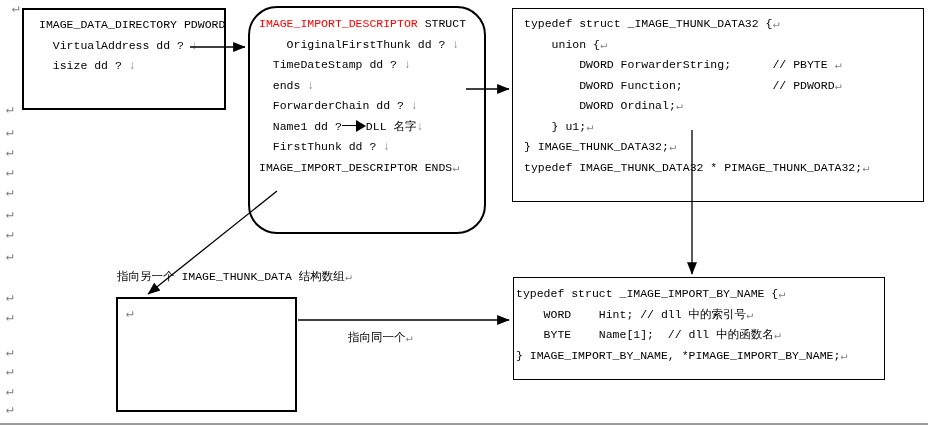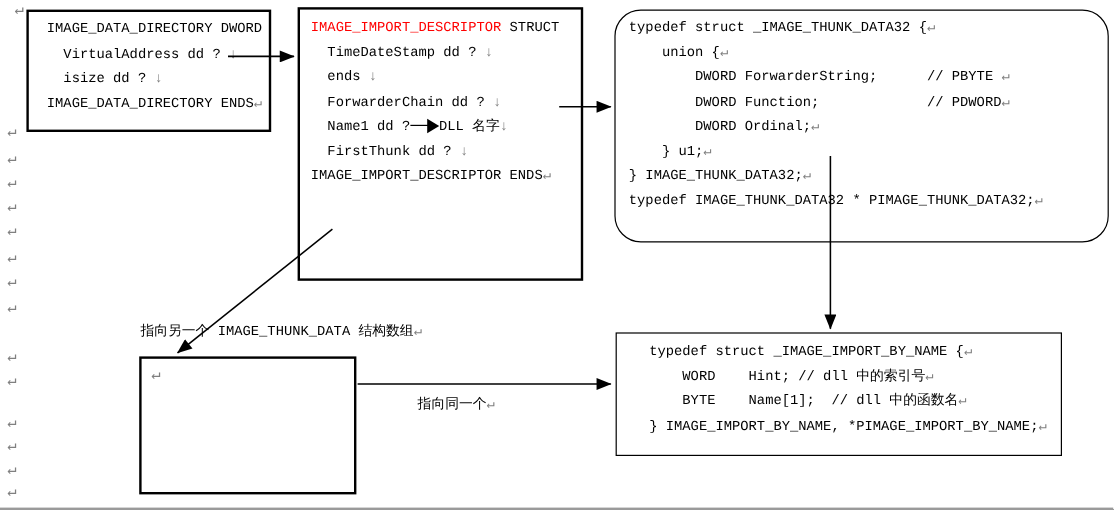--- a/index.html
+++ b/index.html
@@ -48,48 +48,48 @@
   <span class="pmark" style="top:226px">↵</span>
   <span class="pmark" style="top:248px">↵</span>
   <span class="pmark" style="top:289px">↵</span>
   <span class="pmark" style="top:309px">↵</span>
   <span class="pmark" style="top:344px">↵</span>
   <span class="pmark" style="top:363px">↵</span>
   <span class="pmark" style="top:383px">↵</span>
   <span class="pmark" style="top:401px">↵</span>
 
   <div class="struct-box" id="b1" style="left:22px;top:8px;width:204px;height:102px;padding:5px 0 0 15px;">
-    <div class="line"><span class="code">IMAGE_DATA_DIRECTORY DWORD</span><span class="mark"></span></div>
+    <div class="line"><span class="code">IMAGE_DATA_DIRECTORY PDWORD</span><span class="mark"></span></div>
     <div class="line"><span class="code">  VirtualAddress dd ? </span><span class="mark">↓</span></div>
     <div class="line"><span class="code">  isize dd ? </span><span class="mark">↓</span></div>
-    <div class="line"><span class="code">IMAGE_DATA_DIRECTORY ENDS</span><span class="mark">↵</span></div>
   </div>
 
-  <div class="struct-box" id="b2" style="left:248px;top:6px;width:238px;height:228px;padding:6px 0 0 9px;">
+  <div class="struct-box" id="b2" style="left:248px;top:6px;width:238px;height:228px;padding:6px 0 0 9px;border-radius:29px;">
     <div class="line"><span class="code red">IMAGE_IMPORT_DESCRIPTOR</span><span class="code"> STRUCT</span></div>
+    <div class="line"><span class="code">    OriginalFirstThunk dd ? </span><span class="mark">↓</span></div>
     <div class="line"><span class="code">  TimeDateStamp dd ? </span><span class="mark">↓</span></div>
     <div class="line"><span class="code">  ends </span><span class="mark">↓</span></div>
     <div class="line"><span class="code">  ForwarderChain dd ? </span><span class="mark">↓</span></div>
     <div class="line"><span class="code">  Name1 dd ?</span><span class="inline-arrow"></span><span class="code">DLL 名字</span><span class="mark">↓</span></div>
     <div class="line"><span class="code">  FirstThunk dd ? </span><span class="mark">↓</span></div>
     <div class="line"><span class="code">IMAGE_IMPORT_DESCRIPTOR ENDS</span><span class="mark">↵</span></div>
   </div>
 
-  <div class="struct-box thin" id="b3" style="left:512px;top:8px;width:412px;height:194px;padding:5px 0 0 11px;border-radius:22px;">
+  <div class="struct-box thin" id="b3" style="left:512px;top:8px;width:412px;height:194px;padding:5px 0 0 11px;">
     <div class="line"><span class="code">typedef struct _IMAGE_THUNK_DATA32 {</span><span class="mark">↵</span></div>
     <div class="line"><span class="code">    union {</span><span class="mark">↵</span></div>
     <div class="line"><span class="code">        DWORD ForwarderString;      // PBYTE </span><span class="mark">↵</span></div>
     <div class="line"><span class="code">        DWORD Function;             // PDWORD</span><span class="mark">↵</span></div>
     <div class="line"><span class="code">        DWORD Ordinal;</span><span class="mark">↵</span></div>
     <div class="line"><span class="code">    } u1;</span><span class="mark">↵</span></div>
     <div class="line"><span class="code">} IMAGE_THUNK_DATA32;</span><span class="mark">↵</span></div>
     <div class="line"><span class="code">typedef IMAGE_THUNK_DATA32 * PIMAGE_THUNK_DATA32;</span><span class="mark">↵</span></div>
   </div>
 
-  <div class="struct-box thin" id="b4" style="left:513px;top:277px;width:372px;height:103px;padding:6px 0 0 27px;">
+  <div class="struct-box thin" id="b4" style="left:513px;top:277px;width:372px;height:103px;padding:6px 0 0 2px;">
     <div class="line"><span class="code">typedef struct _IMAGE_IMPORT_BY_NAME {</span><span class="mark">↵</span></div>
     <div class="line"><span class="code">    WORD    Hint; // dll 中的索引号</span><span class="mark">↵</span></div>
     <div class="line"><span class="code">    BYTE    Name[1];  // dll 中的函数名</span><span class="mark">↵</span></div>
     <div class="line"><span class="code">} IMAGE_IMPORT_BY_NAME, *PIMAGE_IMPORT_BY_NAME;</span><span class="mark">↵</span></div>
   </div>
 
   <div class="struct-box" id="b5" style="left:116px;top:297px;width:181px;height:115px;padding:6px 0 0 8px;">
     <span class="mark" style="font-size:13px">↵</span>
   </div>
 

